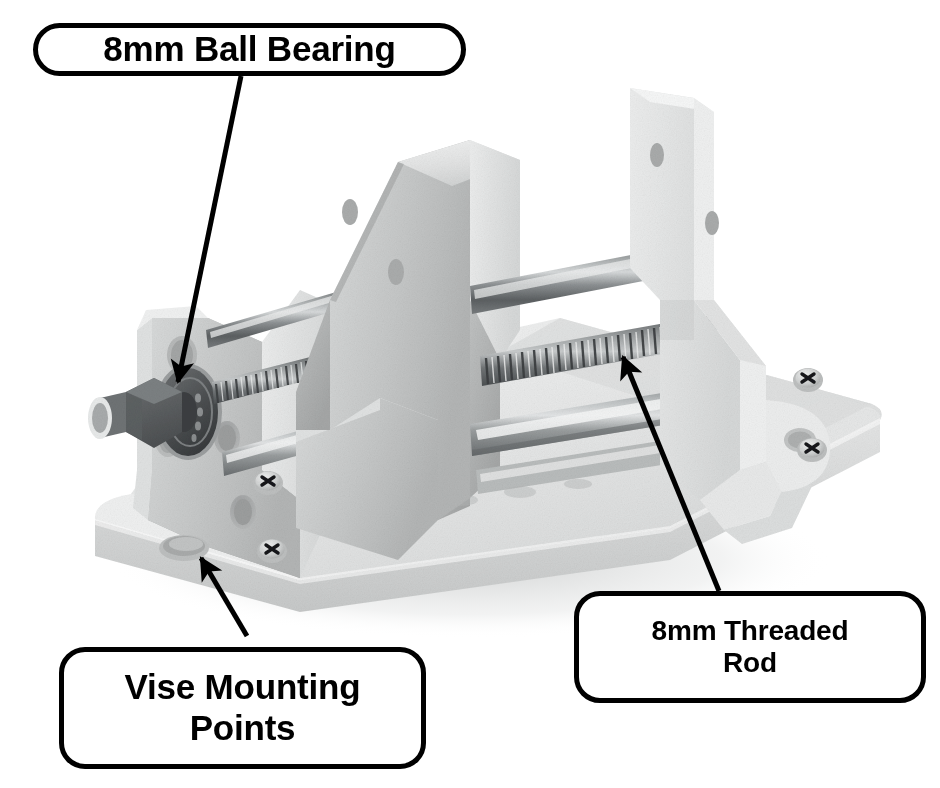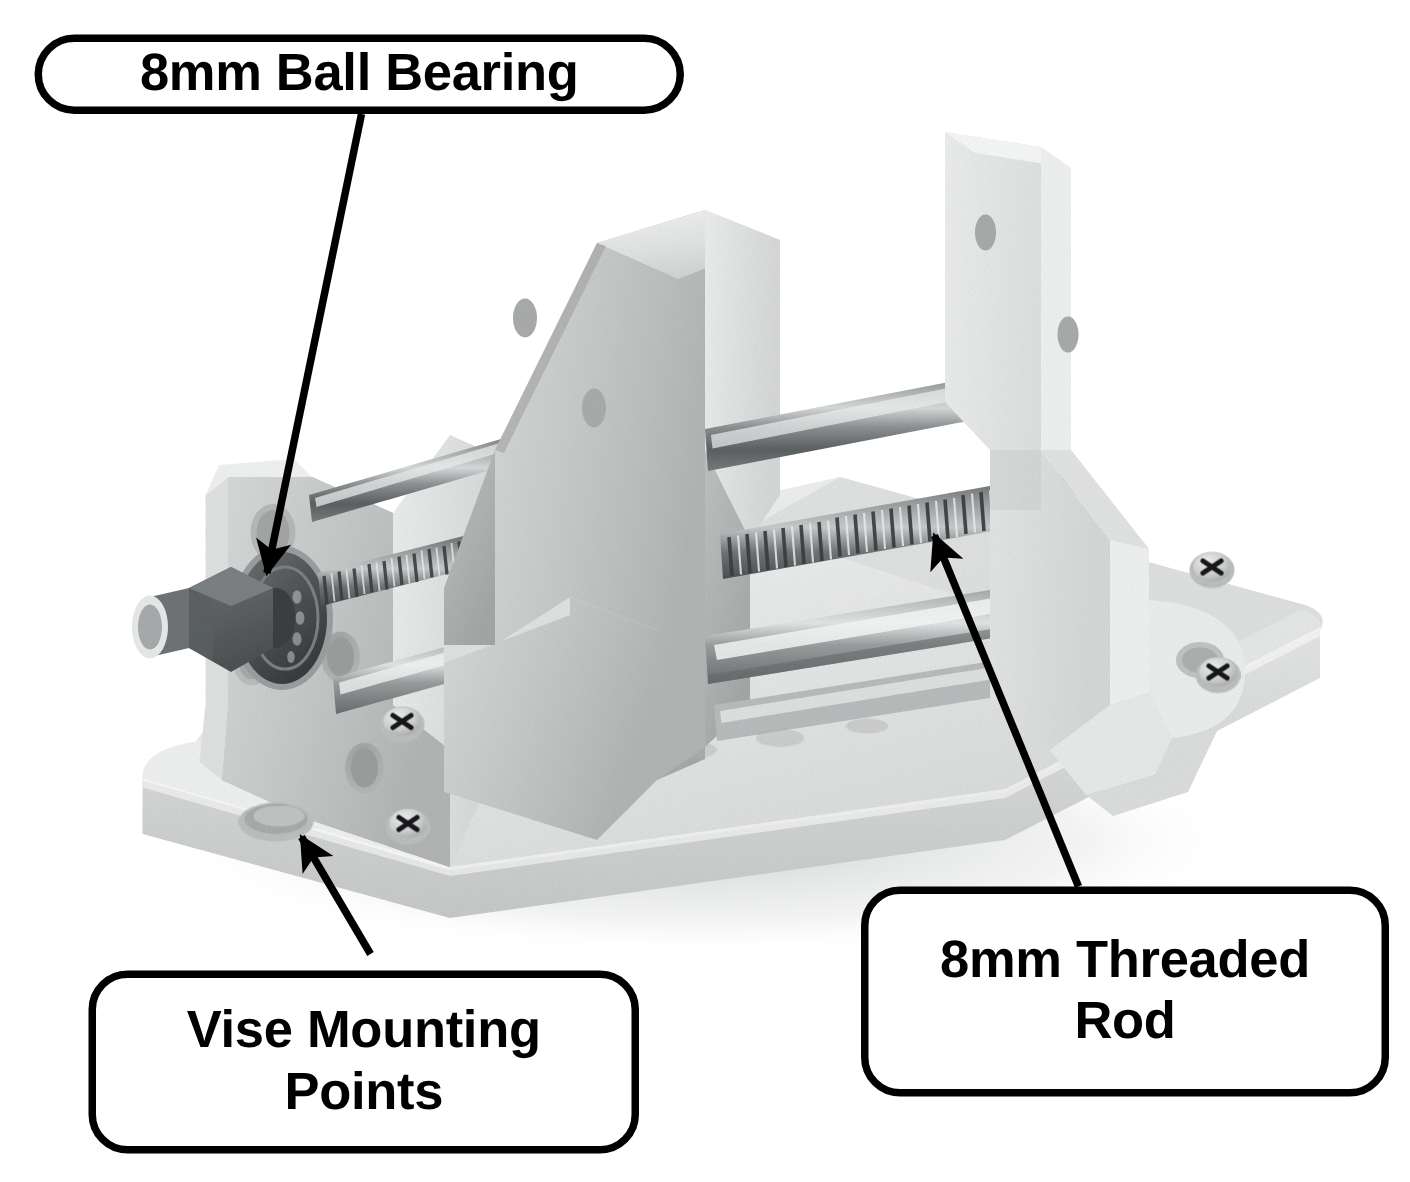--- a/index.html
+++ b/index.html
@@ -42,37 +42,37 @@
     pointer-events: auto;
   }
   .callout-text {
     display: block;
     line-height: 1.16;
     padding: 0 6px;
     white-space: pre-line;
   }
 
   #callout-ball-bearing {
-    left: 23px; top: 23px;
+    left: 33px; top: 23px;
     width: 433px; height: 53px;
     border-radius: 27px;
     font-size: 35px;
   }
   #callout-vise-mounting {
     left: 59px; top: 636px;
     width: 367px; height: 122px;
     border-radius: 26px;
     font-size: 35px;
     margin-top: 11px;
   }
   #callout-threaded-rod {
     left: 574px; top: 591px;
-    width: 352px; height: 140px;
+    width: 352px; height: 112px;
     border-radius: 26px;
-    font-size: 35px;
+    font-size: 28px;
   }
 </style>
 </head>
 <body>
 
 <div id="stage">
 
   <svg id="render-layer" viewBox="0 0 940 788">
     <defs>
 

